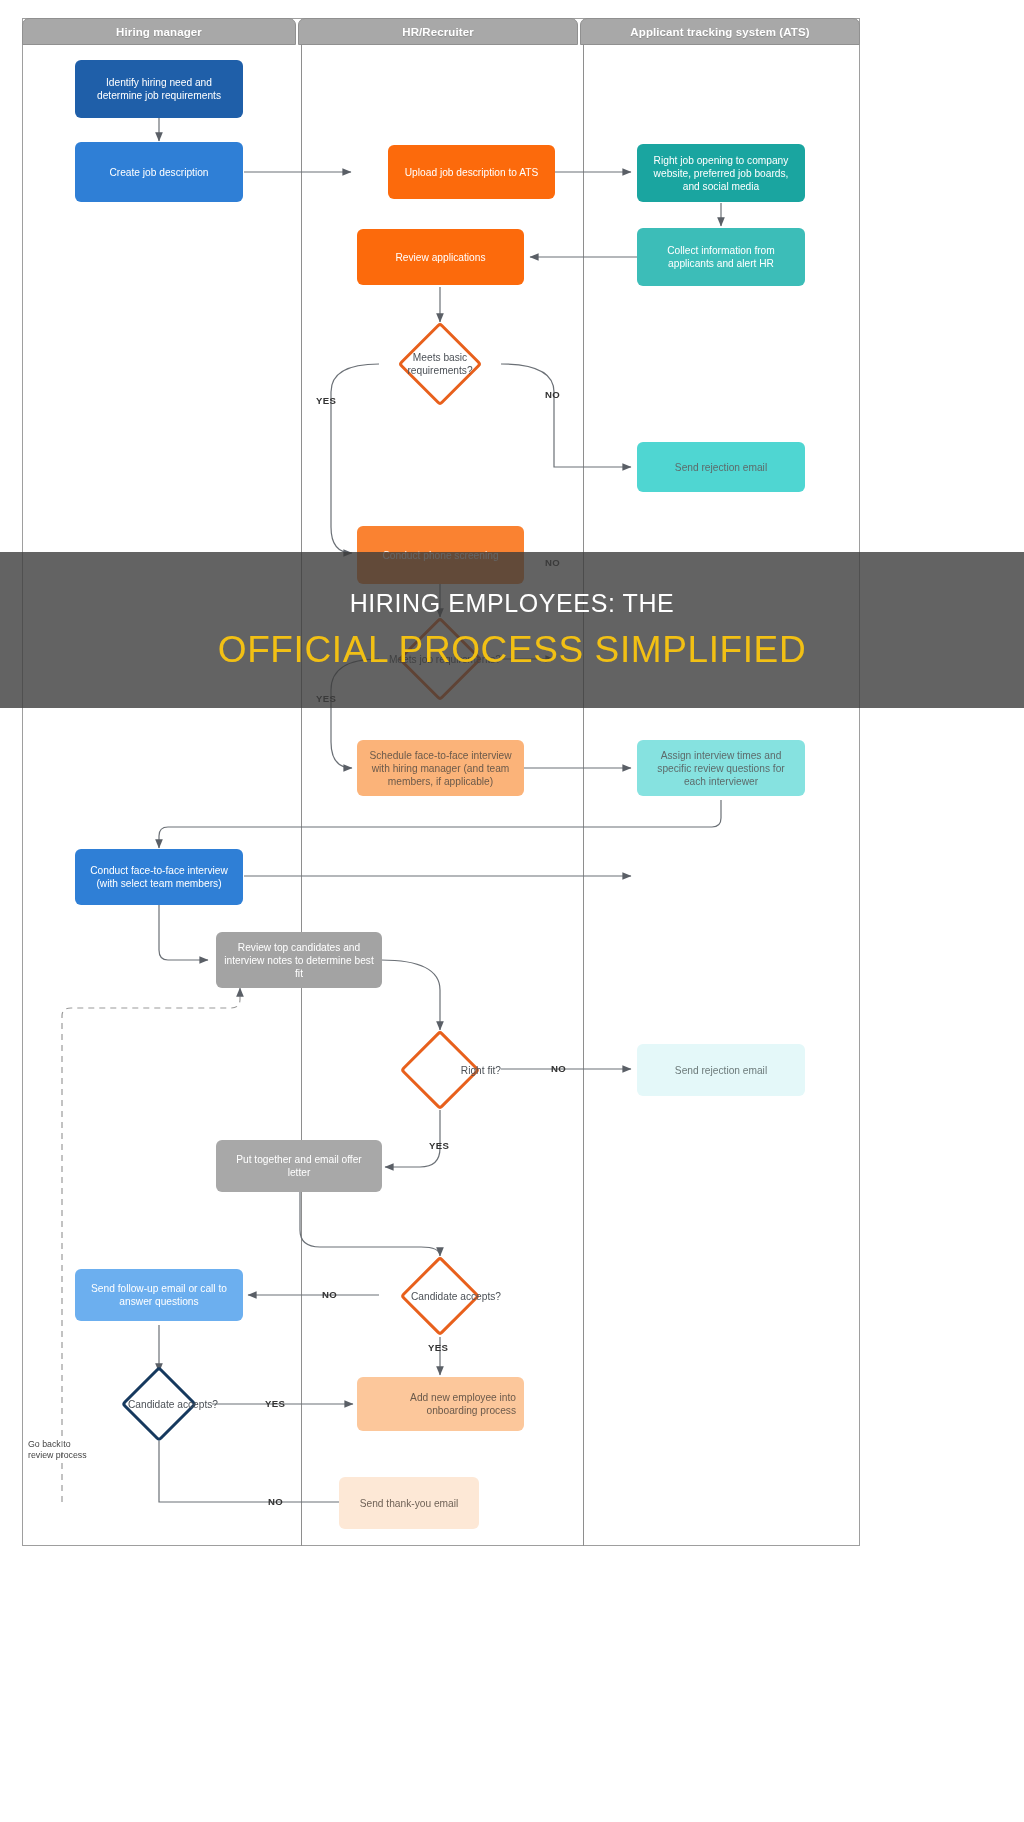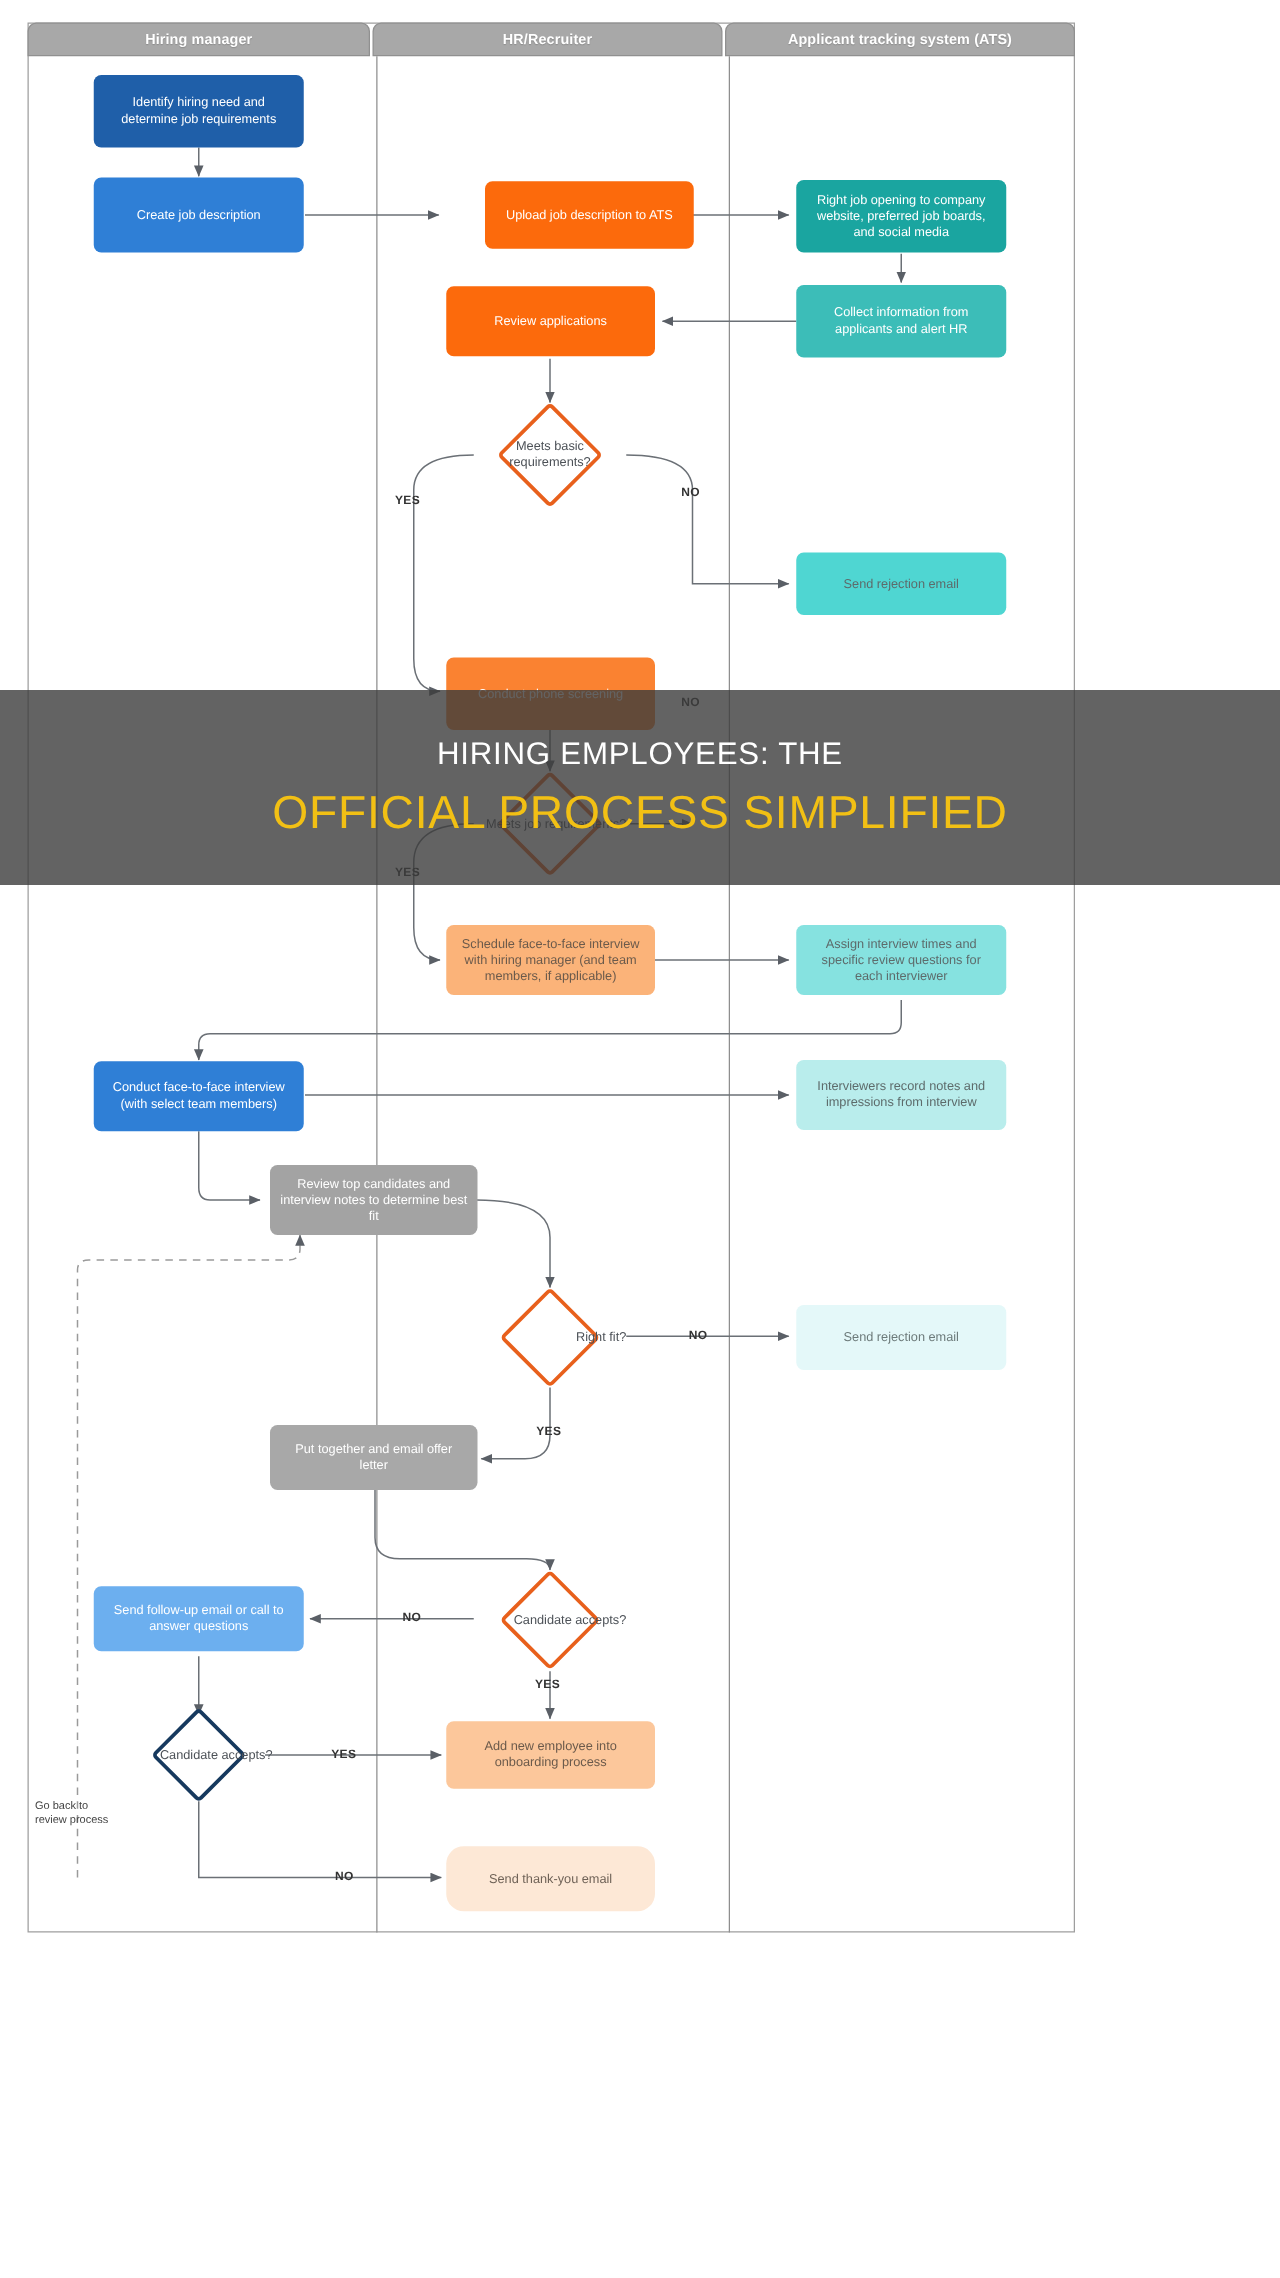--- a/index.html
+++ b/index.html
@@ -227,23 +227,20 @@
   </div>
 
   <div class="node nv-cyan2" style="left:637px; top:740px; width:168px; height:56px;">
     <span>Assign interview times and specific review questions for each interviewer</span>
   </div>
 
   <div class="node nv-blue" style="left:75px; top:849px; width:168px; height:56px;">
     <span>Conduct face-to-face interview (with select team members)</span>
   </div>
 
-  <div class="node nv-cyan3" style="left:637px; top:848px; width:168px; height:56px;">
-    <span>Interviewers record notes and impressions from interview</span>
-  </div>
 
   <div class="node nv-gray" style="left:216px; top:932px; width:166px; height:56px;">
     <span>Review top candidates and interview notes to determine best fit</span>
   </div>
 
   <div class="diamond" style="left:379px; top:1030px; width:122px; height:80px;">
     <div class="dshape" style="width:57px; height:57px;"></div>
     <div class="dtxt">
         <span>Right fit?</span>
       </div>
@@ -268,25 +265,25 @@
     <span>Send follow-up email or call to answer questions</span>
   </div>
 
   <div class="diamond navy" style="left:100px; top:1366px; width:118px; height:76px;">
     <div class="dshape" style="width:54px; height:54px;"></div>
     <div class="dtxt">
         <span>Candidate accepts?</span>
       </div>
   </div>
 
-  <div class="node nv-peach2" style="left:357px; top:1377px; width:167px; height:54px;">
+  <div class="node nv-peach2" style="left:357px; top:1377px; width:167px; height:54px;text-align:right;">
     <span>Add new employee into onboarding process</span>
   </div>
 
-  <div class="node nv-peach3" style="left:357px; top:1477px; width:167px; height:52px;border-radius:14px;">
+  <div class="node nv-peach3" style="left:339px; top:1477px; width:140px; height:52px;">
     <span>Send thank-you email</span>
   </div>
 
   <div class="elabel" style="left:316px; top:395px;">YES</div>
   <div class="elabel" style="left:545px; top:389px;">NO</div>
   <div class="elabel" style="left:545px; top:557px;">NO</div>
   <div class="elabel" style="left:316px; top:693px;">YES</div>
   <div class="elabel" style="left:551px; top:1063px;">NO</div>
   <div class="elabel" style="left:429px; top:1140px;">YES</div>
   <div class="elabel" style="left:322px; top:1289px;">NO</div>

